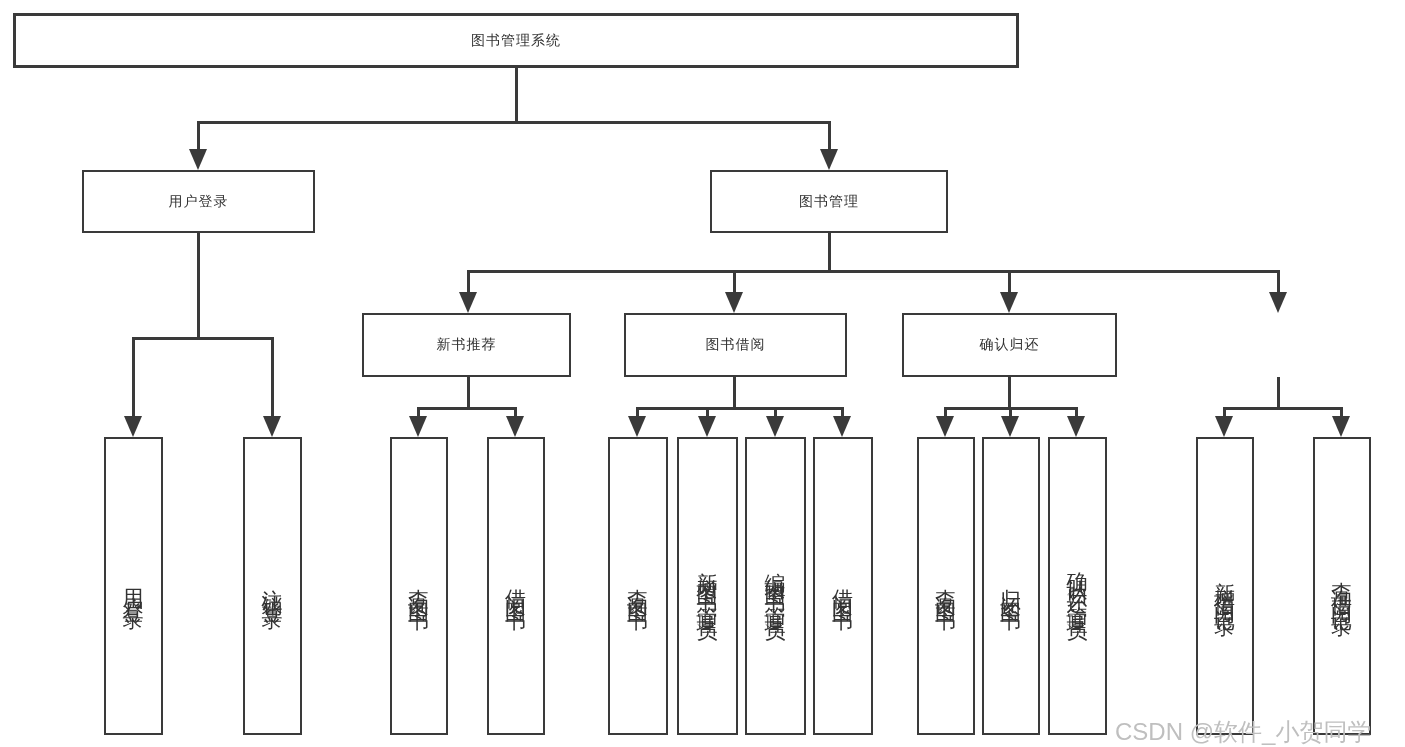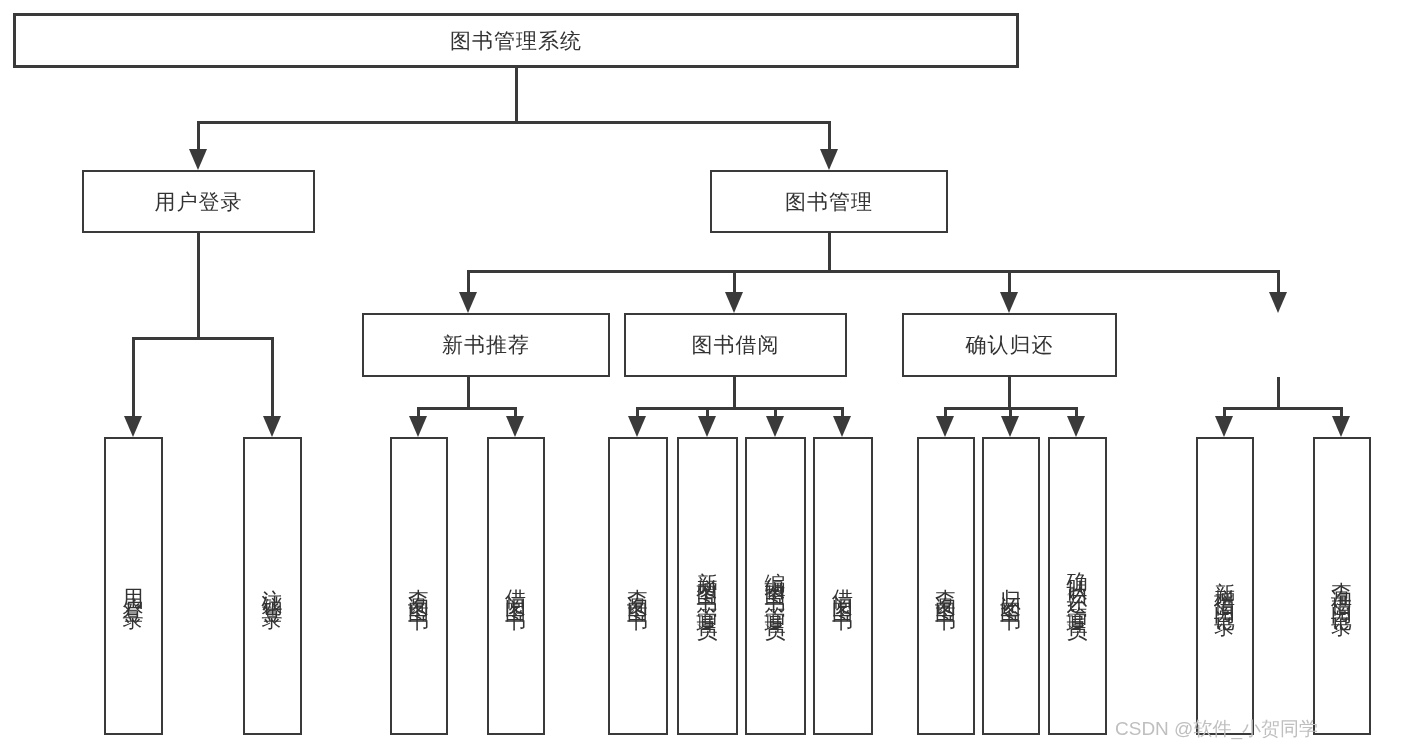--- a/index.html
+++ b/index.html
@@ -13,21 +13,21 @@
     overflow: hidden;
   }
   .box {
     position: absolute;
     background: #ffffff;
     border: 2px solid #3a3a3a;
     box-sizing: border-box;
     display: flex;
     align-items: center;
     justify-content: center;
-    font-size: 21px;
+    font-size: 14px;
     letter-spacing: 1px;
     color: #333333;
     z-index: 2;
   }
   .root-box { border-width: 3px; }
   .vbox {
     writing-mode: vertical-rl;
     text-orientation: mixed;
     letter-spacing: 7px;
     font-size: 21px;
@@ -41,21 +41,21 @@
     width: 0; height: 0;
     border-left: 9px solid transparent;
     border-right: 9px solid transparent;
     border-top: 21px solid #3a3a3a;
     z-index: 1;
   }
   .watermark {
     position: absolute;
     left: 1115px;
     top: 716px;
-    font-size: 19px;
+    font-size: 24px;
     color: #bfbfbf;
     white-space: nowrap;
     z-index: 3;
   }
 </style>
 </head>
 <body>
 
 <div id="stage">
 
@@ -82,21 +82,21 @@
   <div class="hl" style="left:467px; top:270px; width:813px;"></div>
   <div class="vl" style="left:467px; top:270px; height:23px;"></div>
   <div class="ar" style="left:459px; top:292px;"></div>
   <div class="vl" style="left:733px; top:270px; height:23px;"></div>
   <div class="ar" style="left:725px; top:292px;"></div>
   <div class="vl" style="left:1008px; top:270px; height:23px;"></div>
   <div class="ar" style="left:1000px; top:292px;"></div>
   <div class="vl" style="left:1277px; top:270px; height:23px;"></div>
   <div class="ar" style="left:1269px; top:292px;"></div>
 
-  <div class="box" style="left:362px; top:313px; width:248px; height:64px;">新书推荐</div>
+  <div class="box" style="left:362px; top:313px; width:209px; height:64px;">新书推荐</div>
   <div class="box" style="left:624px; top:313px; width:223px; height:64px;">图书借阅</div>
   <div class="box" style="left:902px; top:313px; width:215px; height:64px;">确认归还</div>
 
   <div class="vl" style="left:467px; top:377px; height:30px;"></div>
   <div class="hl" style="left:417px; top:407px; width:100px;"></div>
   <div class="vl" style="left:417px; top:407px; height:10px;"></div>
   <div class="ar" style="left:409px; top:416px;"></div>
   <div class="vl" style="left:514px; top:407px; height:10px;"></div>
   <div class="ar" style="left:506px; top:416px;"></div>
 

